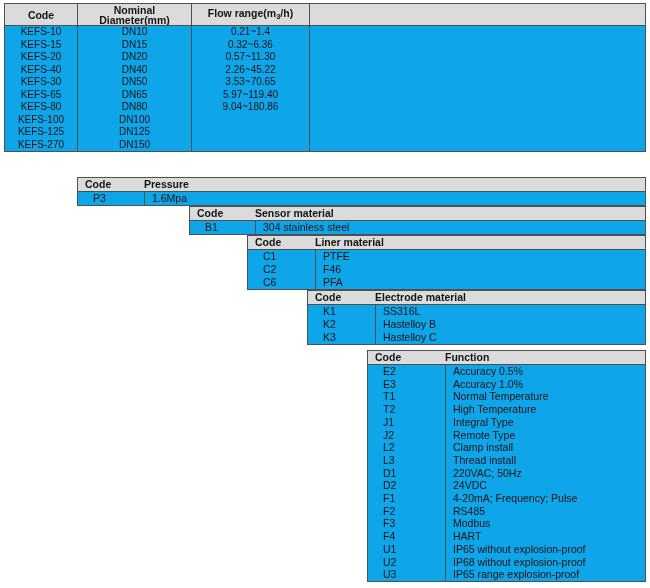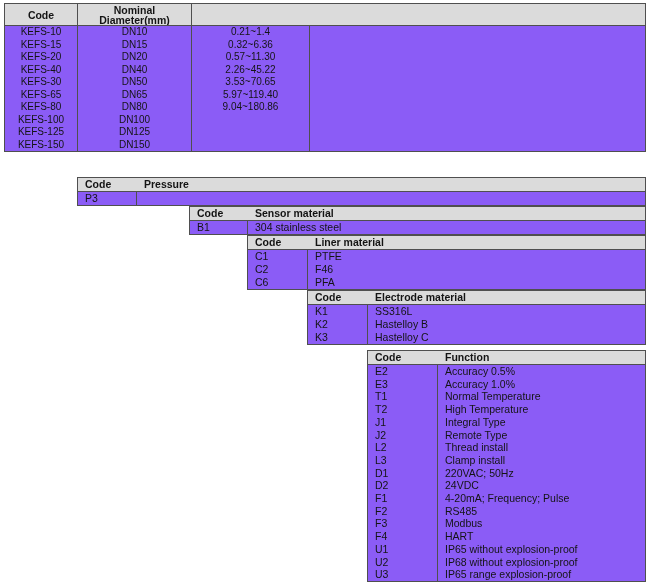--- a/index.html
+++ b/index.html
@@ -10,42 +10,42 @@
   }
   *{margin:0;padding:0;box-sizing:border-box;}
   html,body{width:650px;height:588px;}
   body{
     background:var(--page-bg);
     font-family:"Liberation Sans","DejaVu Sans",sans-serif;
     color:var(--text);
     position:relative;
     overflow:hidden;
   }
-  .tbl{position:absolute;border:1px solid var(--border);background:#8b5cf6;}
+  .tbl{position:absolute;border:1px solid var(--border);background:#0ea5e9;}
   .hrow{display:flex;background:var(--header-bg);border-bottom:1px solid var(--border);font-weight:bold;}
   .cell{flex:0 0 auto;overflow:hidden;white-space:nowrap;}
 
   
   .t1{left:4px;top:3px;width:642px;}
   .t1 .hrow{height:22px;font-size:10.5px;}
   .t1 .hrow .cell{display:flex;flex-direction:column;justify-content:center;align-items:center;line-height:10px;}
   .t1 .w1{width:73px;}
   .t1 .w2{width:114px;}
   .t1 .w3{width:118px;}
   .t1 .w4{flex:1 1 auto;}
   .t1 .w1,.t1 .w2,.t1 .w3{border-right:1px solid var(--border);}
   .t1 .row{display:flex;height:12.5px;}
   .t1 .row .cell{font-size:10px;line-height:12.5px;text-align:center;}
   .subnum{font-size:7.5px;vertical-align:-1.5px;}
 
   
   .sub .hrow{height:14px;font-size:10.5px;line-height:13px;}
   .sub .hrow .cell{padding-left:7px;}
   .sub .hrow .grow{flex:1 1 auto;}
-  .sub .bwrap{display:flex;align-items:flex-start;}
+  .sub .bwrap{display:flex;align-items:flex-start;margin-left:8px;}
   .sub .colcode{border-right:1px solid var(--border);flex:0 0 auto;}
   .sub .colval{flex:1 1 auto;}
   .sub .ln{font-size:10.5px;line-height:13px;padding-left:7px;white-space:nowrap;overflow:hidden;}
 
   .t2{left:77px;top:177px;width:569px;}
   .t2 .cw{width:59px;}
   .t3{left:189px;top:206px;width:457px;}
   .t3 .cw{width:58px;}
   .t4{left:247px;top:235px;width:399px;}
   .t4 .cw{width:60px;}
@@ -60,20 +60,23 @@
 
 <div class="tbl t1">
   <div class="hrow">
     <div class="cell w1">
       <div>Code</div>
     </div>
     <div class="cell w2">
       <div>Nominal</div>
       <div>Diameter(mm)</div>
     </div>
+    <div class="cell w3">
+      <div><span>Flow range(m</span><span class="subnum">3</span><span>/h)</span></div>
+    </div>
     <div class="cell w4"></div>
   </div>
   <div class="tbody">
     <div class="row">
         <div class="cell w1">KEFS-10</div>
         <div class="cell w2">DN10</div>
         <div class="cell w3">0.21~1.4</div>
         <div class="cell w4"></div>
       </div>
     <div class="row">
@@ -118,36 +121,39 @@
         <div class="cell w3"></div>
         <div class="cell w4"></div>
       </div>
     <div class="row">
         <div class="cell w1">KEFS-125</div>
         <div class="cell w2">DN125</div>
         <div class="cell w3"></div>
         <div class="cell w4"></div>
       </div>
     <div class="row">
-        <div class="cell w1">KEFS-150</div>
+        <div class="cell w1">KEFS-270</div>
         <div class="cell w2">DN150</div>
         <div class="cell w3"></div>
         <div class="cell w4"></div>
       </div>
   </div>
 </div>
 
 <div class="tbl sub t2">
   <div class="hrow">
     <div class="cell cw">Code</div>
     <div class="cell grow">Pressure</div>
   </div>
   <div class="bwrap">
     <div class="colcode cw">
       <div class="ln">P3</div>
+    </div>
+    <div class="colval">
+      <div class="ln">1.6Mpa</div>
     </div>
   </div>
 </div>
 
 <div class="tbl sub t3">
   <div class="hrow">
     <div class="cell cw">Code</div>
     <div class="cell grow">Sensor material</div>
   </div>
   <div class="bwrap">
@@ -223,22 +229,22 @@
       <div class="ln">U2</div>
       <div class="ln">U3</div>
     </div>
     <div class="colval">
       <div class="ln">Accuracy 0.5%</div>
       <div class="ln">Accuracy 1.0%</div>
       <div class="ln">Normal Temperature</div>
       <div class="ln">High Temperature</div>
       <div class="ln">Integral Type</div>
       <div class="ln">Remote Type</div>
+      <div class="ln">Clamp install</div>
       <div class="ln">Thread install</div>
-      <div class="ln">Clamp install</div>
       <div class="ln">220VAC; 50Hz</div>
       <div class="ln">24VDC</div>
       <div class="ln">4-20mA; Frequency; Pulse</div>
       <div class="ln">RS485</div>
       <div class="ln">Modbus</div>
       <div class="ln">HART</div>
       <div class="ln">IP65 without explosion-proof</div>
       <div class="ln">IP68 without explosion-proof</div>
       <div class="ln">IP65 range explosion-proof</div>
     </div>

